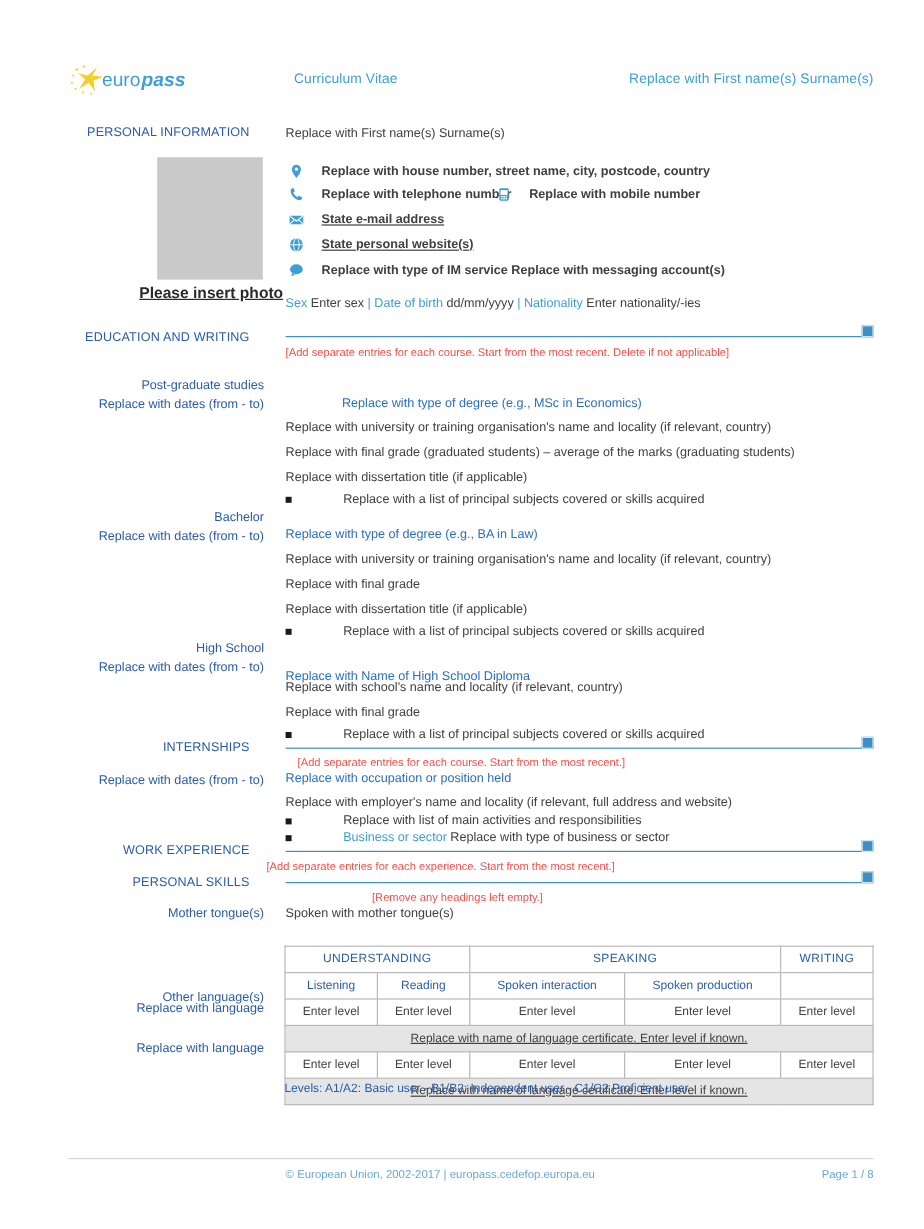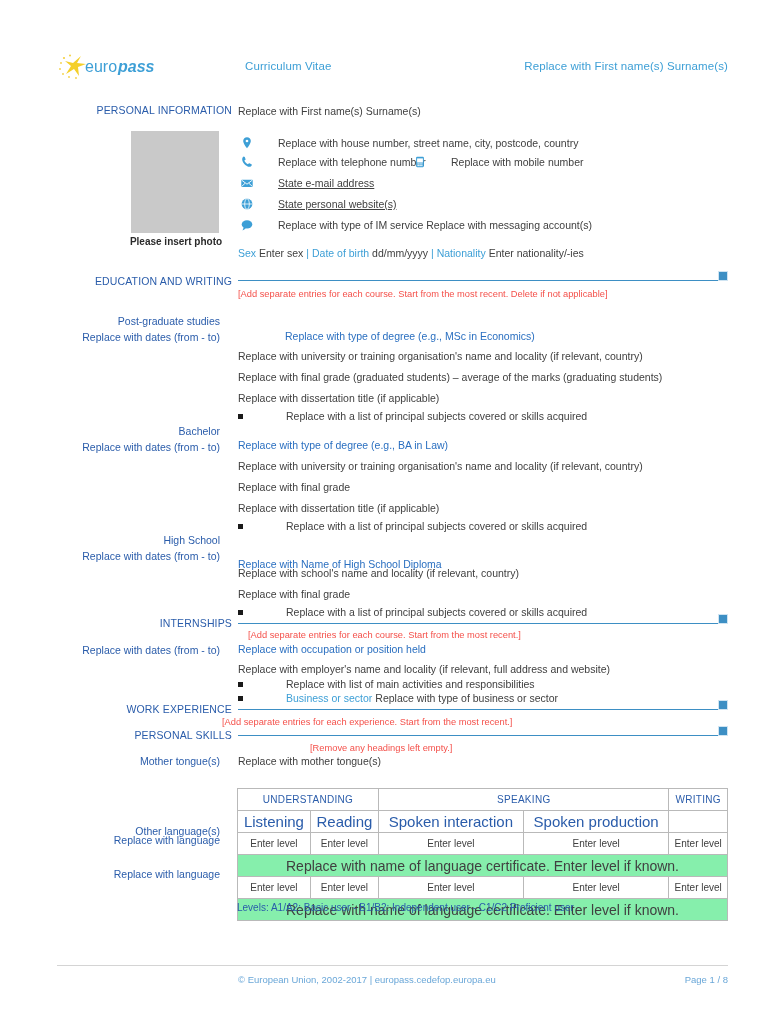--- a/index.html
+++ b/index.html
@@ -75,21 +75,21 @@
   .val.dkblue { color: #2a5caa; }
   .red {
     color: #f4504a;
     font-size: 9.3px;
     line-height: 12px;
   }
 
   
   .sec-head {
     position: absolute;
-    left: 32px;
+    left: 8px;
     width: 200px;
     text-align: right;
     font-size: 10.5px;
     color: #2a5caa;
     letter-spacing: 0.15px;
   }
   .sec-rule {
     position: absolute;
     left: 238px;
     right: 42px;
@@ -114,41 +114,42 @@
     width: 88px;
     height: 102px;
     background: #c9c9c9;
   }
   .photo-cap {
     position: absolute;
     left: 91px;
     top: 236px;
     width: 170px;
     text-align: center;
-    font-size: 10px;
+    font-size: 13px;
     font-weight: bold;
     color: #2b2b2b;
+    text-decoration: underline;
   }
 
   
   .contact {
     position: absolute;
     left: 240px;
     font-size: 10.5px;
     color: #404040;
     line-height: 14px;
   }
   .cicon {
     position: absolute;
     left: 0;
     top: 0;
     width: 14px;
     height: 14px;
   }
-  .ctext { position: absolute; left: 38px; top: 0; white-space: nowrap; }
+  .ctext { position: absolute; left: 28px; top: 0; white-space: nowrap; font-weight: bold; }
   .ctext.u { text-decoration: underline; }
 
   
   .bullet {
     position: absolute;
     left: 238px;
     width: 500px;
     font-size: 10.5px;
     line-height: 14px;
   }
@@ -178,25 +179,26 @@
     height: 17px;
     color: #404040;
   }
   .lang-table td.hdr {
     color: #2a5caa;
     font-size: 10px;
     letter-spacing: 0.3px;
   }
   .lang-table td.sub {
     color: #2a5caa;
-    font-size: 15px;
+    font-size: 10px;
   }
   .lang-table td.cert {
-    background: #86efac;
-    font-size: 14px;
+    background: #e5e5e5;
+    font-size: 10px;
+    text-decoration: underline;
   }
   .lang-table td.blank { border: 1px solid #b9b9b9; }
 
   .levels {
     position: absolute;
     left: 237px;
     top: 901px;
     font-size: 10px;
     color: #2a5caa;
     line-height: 13px;
@@ -414,21 +416,21 @@
 
   <div class="val red" style="top:716px; left:222px;">[Add separate entries for each experience. Start from the most recent.]</div>
 
   <div class="sec-head" style="top:729px;">PERSONAL SKILLS</div>
   <div class="sec-rule" style="top:735px;"></div>
   <div class="sec-sq" style="top:726px;"></div>
 
   <div class="val red" style="top:742px; left:310px;">[Remove any headings left empty.]</div>
 
   <div class="lbl" style="top:754px;">Mother tongue(s)</div>
-  <div class="val" style="top:754px;">Replace with mother tongue(s)</div>
+  <div class="val" style="top:754px;">Spoken with mother tongue(s)</div>
 
   <div class="lbl" style="top:824px;">Other language(s)</div>
 
   <table class="lang-table">
     <tbody>
         <tr>
       <td class="hdr" colspan="2">UNDERSTANDING</td>
       <td class="hdr" colspan="2">SPEAKING</td>
       <td class="hdr">WRITING</td>
     </tr>

